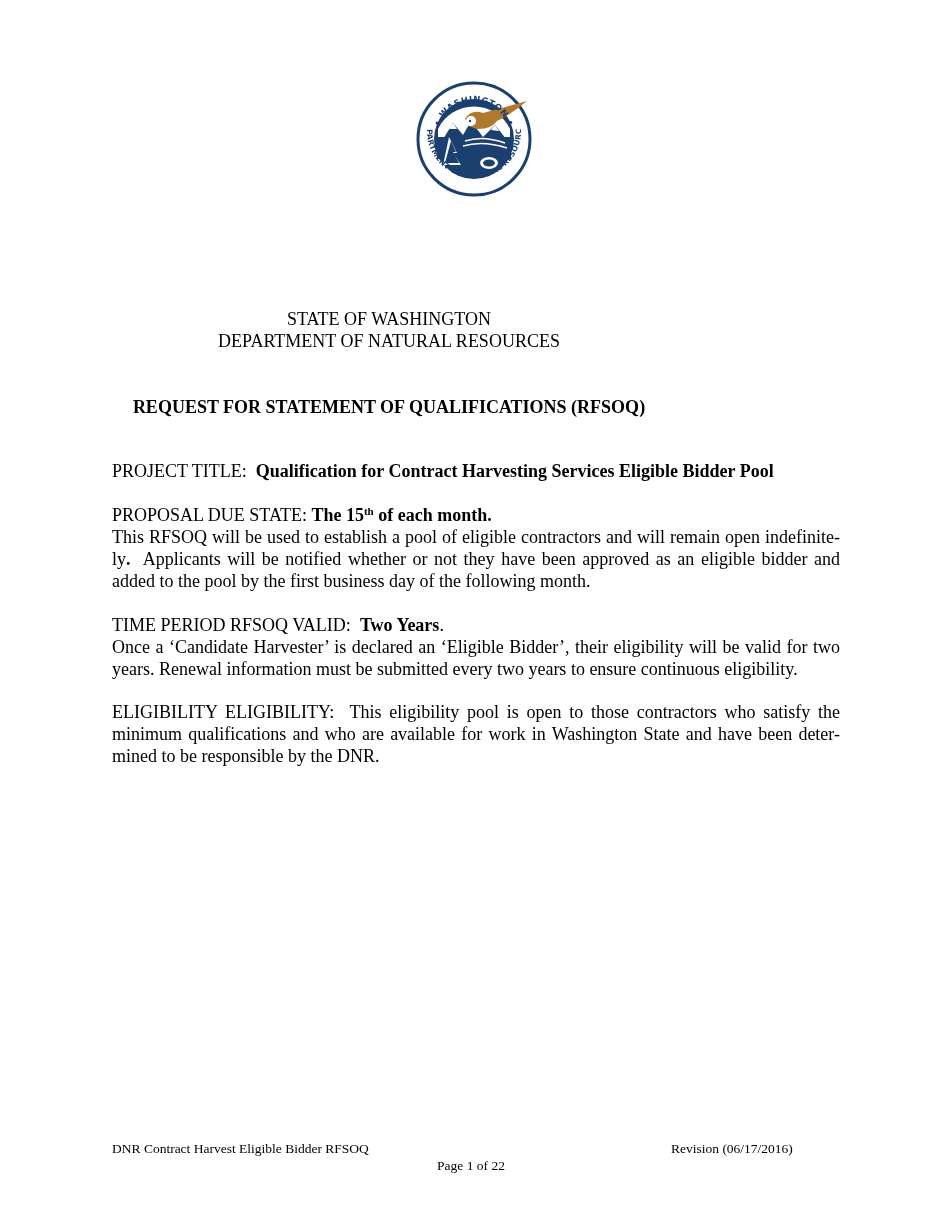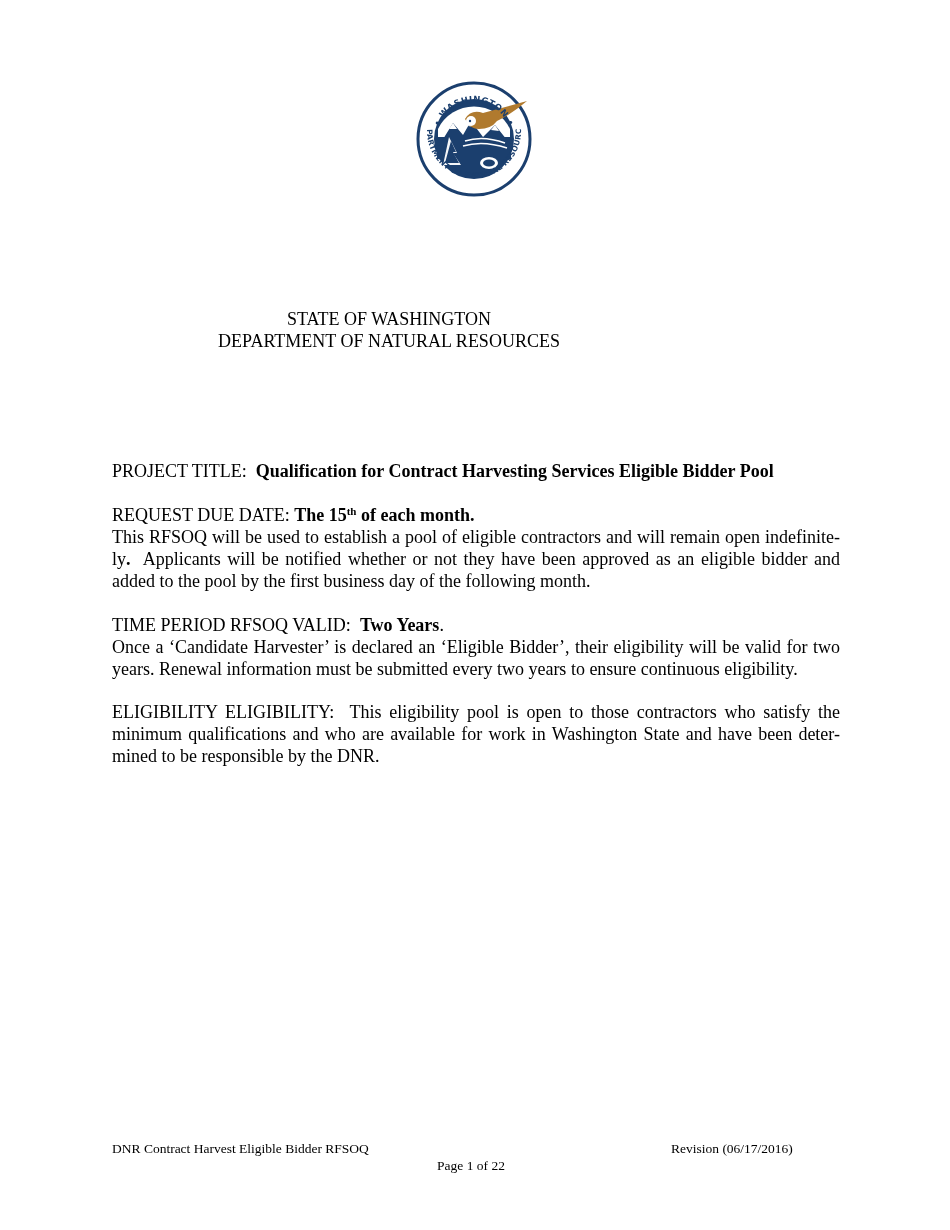--- a/index.html
+++ b/index.html
@@ -101,27 +101,28 @@
       </text>
       <text font-family="DejaVu Sans, sans-serif" font-size="7.5" font-weight="bold" fill="#1b3f6e" letter-spacing="0.3">
         <textPath href="#ringBottom" startOffset="50%" text-anchor="middle">DEPARTMENT OF NATURAL RESOURCES</textPath>
       </text>
     </svg>
   </div>
 
   <div class="center agency-1">STATE OF WASHINGTON</div>
   <div class="center agency-2">DEPARTMENT OF NATURAL RESOURCES</div>
 
+  <div class="center doc-title">REQUEST FOR STATEMENT OF QUALIFICATIONS (RFSOQ)</div>
 
   <div class="block" style="top:460px;">
     <span style="white-space:pre;text-align:right;">PROJECT TITLE:  </span><span class="b">Qualification for Contract Harvesting Services Eligible Bidder Pool</span>
   </div>
 
   <div class="block" style="top:504px;">
-    <span style="white-space:pre;">REQUEST DUE DATE: </span><span class="b"><span>The 15</span><sup>th</sup><span> of each month.</span></span>
+    <span style="white-space:pre;">PROPOSAL DUE STATE: </span><span class="b"><span>The 15</span><sup>th</sup><span> of each month.</span></span>
   </div>
   <div class="block justify" style="top:526px;">
     <span>This RFSOQ will be used to establish a pool of eligible contractors and will remain open indefinite-ly</span><span class="b">.</span><span style="white-space:pre-wrap;">  Applicants will be notified whether or not they have been approved as an eligible bidder and added to the pool by the first business day of the following month.</span>
   </div>
 
   <div class="block" style="top:614px;">
     <span style="white-space:pre;">TIME PERIOD RFSOQ VALID:  </span><span class="b">Two Years</span><span>.</span>
   </div>
   <div class="block justify" style="top:636px;">Once a ‘Candidate Harvester’ is declared an ‘Eligible Bidder’, their eligibility will be valid for two years.  Renewal information must be submitted every two years to ensure continuous eligibility.</div>
 

